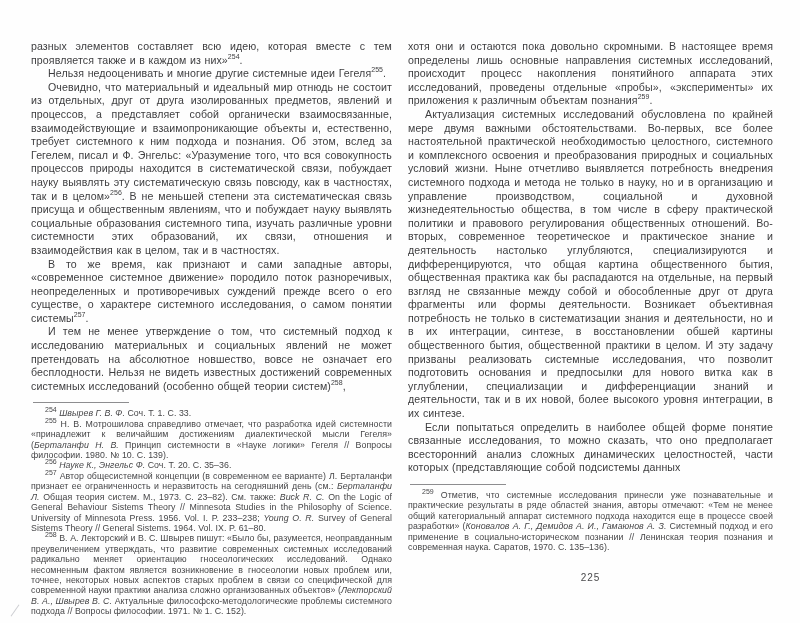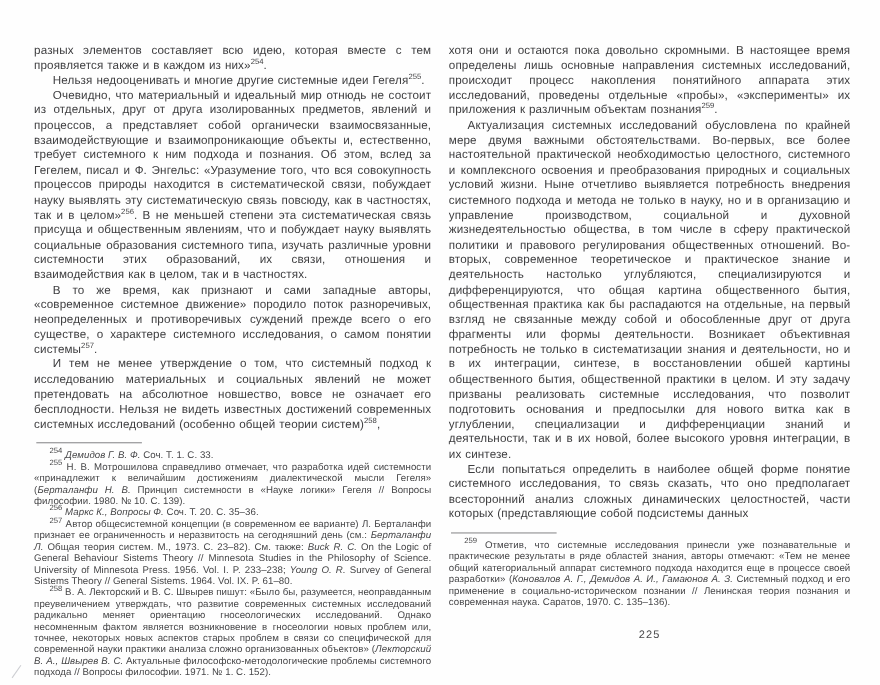--- a/index.html
+++ b/index.html
@@ -58,34 +58,34 @@
   <div class="page page-left">
     <div class="body-text">
         <p class="noindent">разных элементов составляет всю идею, которая вместе с тем проявляется также и в каждом из них»<sup>254</sup>.</p>
         <p>Нельзя недооценивать и многие другие системные идеи Гегеля<sup>255</sup>.</p>
         <p>Очевидно, что материальный и идеальный мир отнюдь не состоит из отдельных, друг от друга изолированных предметов, явлений и процессов, а представляет собой органически взаимосвязанные, взаимодействующие и взаимопроникающие объекты и, естественно, требует системного к ним подхода и познания. Об этом, вслед за Гегелем, писал и Ф. Энгельс: «Уразумение того, что вся совокупность процессов природы находится в систематической связи, побуждает науку выявлять эту систематическую связь повсюду, как в частностях, так и в целом»<sup>256</sup>. В не меньшей степени эта систематическая связь присуща и общественным явлениям, что и побуждает науку выявлять социальные образования системного типа, изучать различные уровни системности этих образований, их связи, отношения и взаимодействия как в целом, так и в частностях.</p>
         <p>В то же время, как признают и сами западные авторы, «современное системное движение» породило поток разноречивых, неопределенных и противоречивых суждений прежде всего о его существе, о характере системного исследования, о самом понятии системы<sup>257</sup>.</p>
         <p>И тем не менее утверждение о том, что системный подход к исследованию материальных и социальных явлений не может претендовать на абсолютное новшество, вовсе не означает его бесплодности. Нельзя не видеть известных достижений современных системных исследований (особенно общей теории систем)<sup>258</sup>,</p>
       </div>
     <hr class="fn-sep">
     <div class="footnotes">
-        <p><sup>254</sup> <i>Демидов Г. В. Ф.</i> Соч. Т. 1. С. 33.</p>
+        <p><sup>254</sup> <i>Швырев Г. В. Ф.</i> Соч. Т. 1. С. 33.</p>
         <p><sup>255</sup> Н. В. Мотрошилова справедливо отмечает, что разработка идей системности «принадлежит к величайшим достижениям диалектической мысли Гегеля» (<i>Берталанфи Н. В.</i> Принцип системности в «Науке логики» Гегеля // Вопросы философии. 1980. № 10. С. 139).</p>
-        <p><sup>256</sup> <i>Маркс К., Вопросы Ф.</i> Соч. Т. 20. С. 35–36.</p>
+        <p><sup>256</sup> <i>Науке К., Энгельс Ф.</i> Соч. Т. 20. С. 35–36.</p>
         <p><sup>257</sup> Автор общесистемной концепции (в современном ее варианте) Л. Берталанфи признает ее ограниченность и неразвитость на сегодняшний день (см.: <i>Берталанфи Л.</i> Общая теория систем. М., 1973. С. 23–82). См. также: <i>Buck R. C.</i> On the Logic of General Behaviour Sistems Theory // Minnesota Studies in the Philosophy of Science. University of Minnesota Press. 1956. Vol. I. P. 233–238; <i>Young O. R.</i> Survey of General Sistems Theory // General Sistems. 1964. Vol. IX. P. 61–80.</p>
         <p><sup>258</sup> В. А. Лекторский и В. С. Швырев пишут: «Было бы, разумеется, неоправданным преувеличением утверждать, что развитие современных системных исследований радикально меняет ориентацию гносеологических исследований. Однако несомненным фактом является возникновение в гносеологии новых проблем или, точнее, некоторых новых аспектов старых проблем в связи со специфической для современной науки практики анализа сложно организованных объектов» (<i>Лекторский В. А., Швырев В. С.</i> Актуальные философско-методологические проблемы системного подхода // Вопросы философии. 1971. № 1. С. 152).</p>
       </div>
 
   </div>
 
   <div class="page page-right">
     <div class="body-text">
         <p class="noindent">хотя они и остаются пока довольно скромными. В настоящее время определены лишь основные направления системных исследований, происходит процесс накопления понятийного аппарата этих исследований, проведены отдельные «пробы», «эксперименты» их приложения к различным объектам познания<sup>259</sup>.</p>
         <p>Актуализация системных исследований обусловлена по крайней мере двумя важными обстоятельствами. Во-первых, все более настоятельной практической необходимостью целостного, системного и комплексного освоения и преобразования природных и социальных условий жизни. Ныне отчетливо выявляется потребность внедрения системного подхода и метода не только в науку, но и в организацию и управление производством, социальной и духовной жизнедеятельностью общества, в том числе в сферу практической политики и правового регулирования общественных отношений. Во-вторых, современное теоретическое и практическое знание и деятельность настолько углубляются, специализируются и дифференцируются, что общая картина общественного бытия, общественная практика как бы распадаются на отдельные, на первый взгляд не связанные между собой и обособленные друг от друга фрагменты или формы деятельности. Возникает объективная потребность не только в систематизации знания и деятельности, но и в их интеграции, синтезе, в восстановлении обшей картины общественного бытия, общественной практики в целом. И эту задачу призваны реализовать системные исследования, что позволит подготовить основания и предпосылки для нового витка как в углублении, специализации и дифференциации знаний и деятельности, так и в их новой, более высокого уровня интеграции, в их синтезе.</p>
-        <p>Если попытаться определить в наиболее общей форме понятие системного исследования, то связь сказать, что оно предполагает всесторонний анализ сложных динамических целостностей, части которых (представляющие собой подсистемы данных</p>
+        <p>Если попытаться определить в наиболее общей форме понятие связанные исследования, то можно сказать, что оно предполагает всесторонний анализ сложных динамических целостностей, части которых (представляющие собой подсистемы данных</p>
       </div>
     <hr class="fn-sep">
     <div class="footnotes">
         <p><sup>259</sup> Отметив, что системные исследования принесли уже познавательные и практические результаты в ряде областей знания, авторы отмечают: «Тем не менее общий категориальный аппарат системного подхода находится еще в процессе своей разработки» (<i>Коновалов А. Г., Демидов А. И., Гамаюнов А. З.</i> Системный подход и его применение в социально-историческом познании // Ленинская теория познания и современная наука. Саратов, 1970. С. 135–136).</p>
       </div>
     <div class="page-num pn-right">225</div>
   </div>
 
 </div>
 

